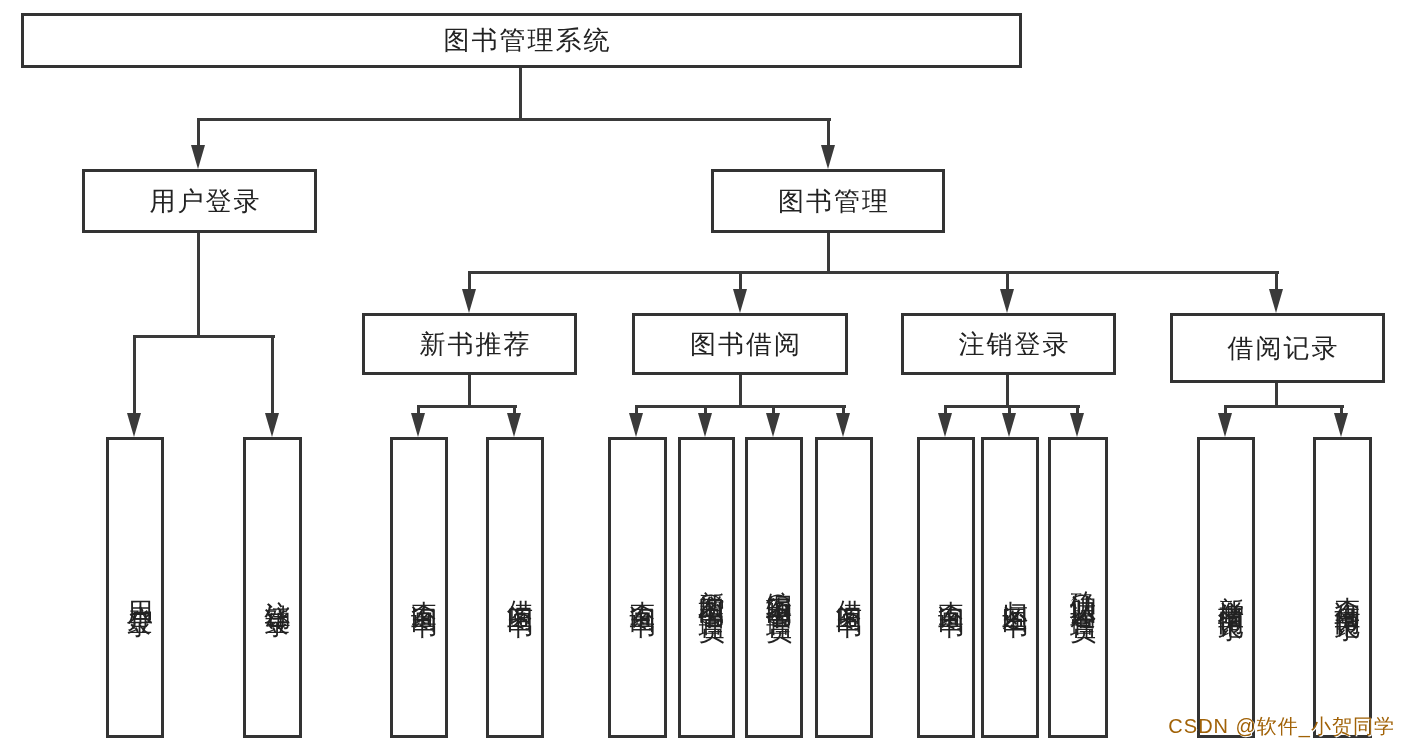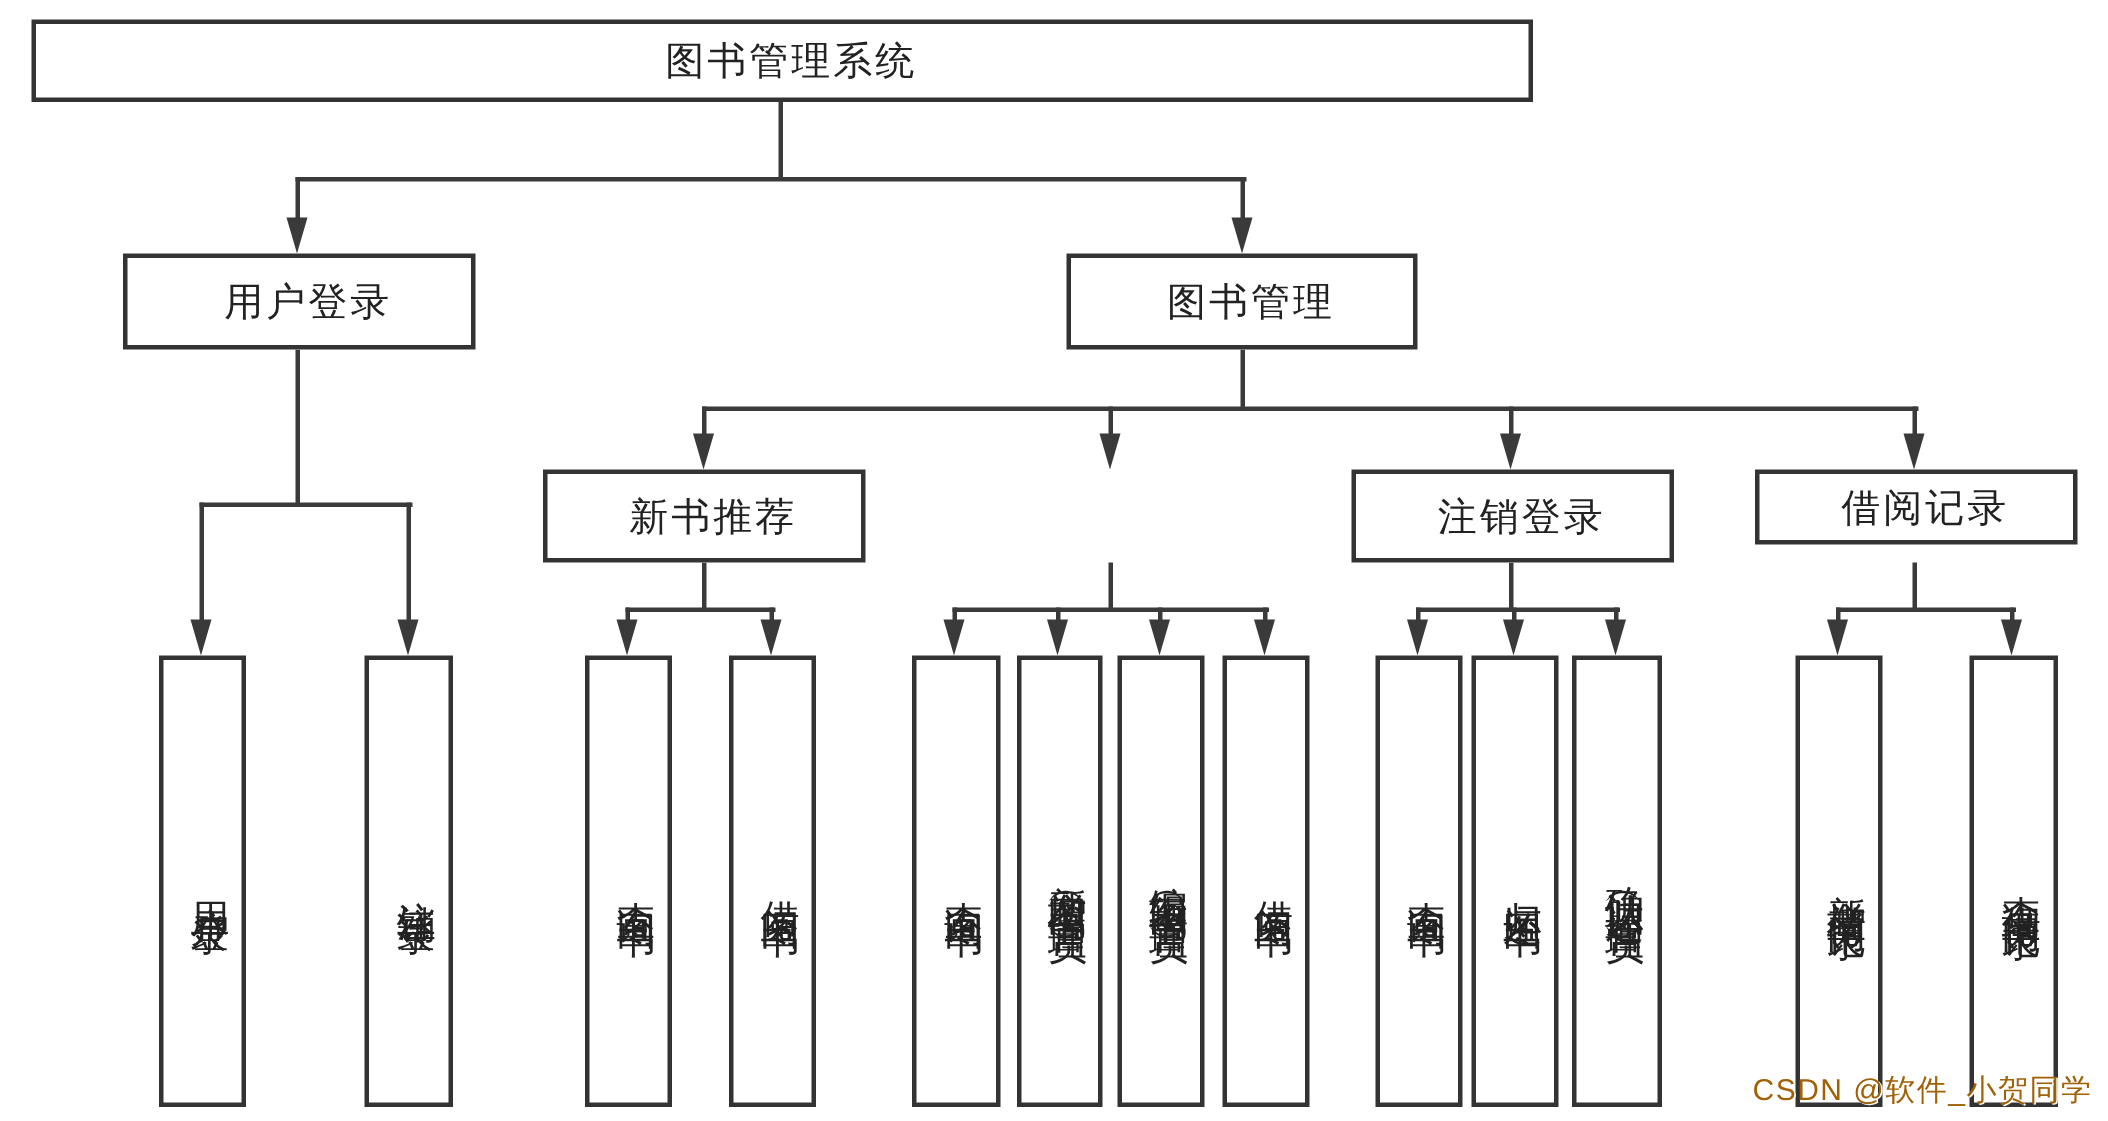--- a/index.html
+++ b/index.html
@@ -131,24 +131,27 @@
   <div class="box" style="left:82px;top:169px;width:235px;height:64px">
     <span class="hlabel">用户登录</span>
   </div>
   <div class="box" style="left:711px;top:169px;width:234px;height:64px">
     <span class="hlabel">图书管理</span>
   </div>
 
   <div class="box" style="left:362px;top:313px;width:215px;height:62px">
     <span class="hlabel">新书推荐</span>
   </div>
+  <div class="box" style="left:632px;top:313px;width:216px;height:62px">
+    <span class="hlabel">图书借阅</span>
+  </div>
   <div class="box" style="left:901px;top:313px;width:215px;height:62px">
     <span class="hlabel">注销登录</span>
   </div>
-  <div class="box" style="left:1170px;top:313px;width:215px;height:50px">
+  <div class="box" style="left:1170px;top:313px;width:215px;height:70px">
     <span class="hlabel">借阅记录</span>
   </div>
 
   <div class="box" style="left:106px;top:437px;width:58px;height:301px">
     <span class="vlabel">用户登录</span>
   </div>
   <div class="box" style="left:243px;top:437px;width:59px;height:301px">
     <span class="vlabel">注销登录</span>
   </div>
 

